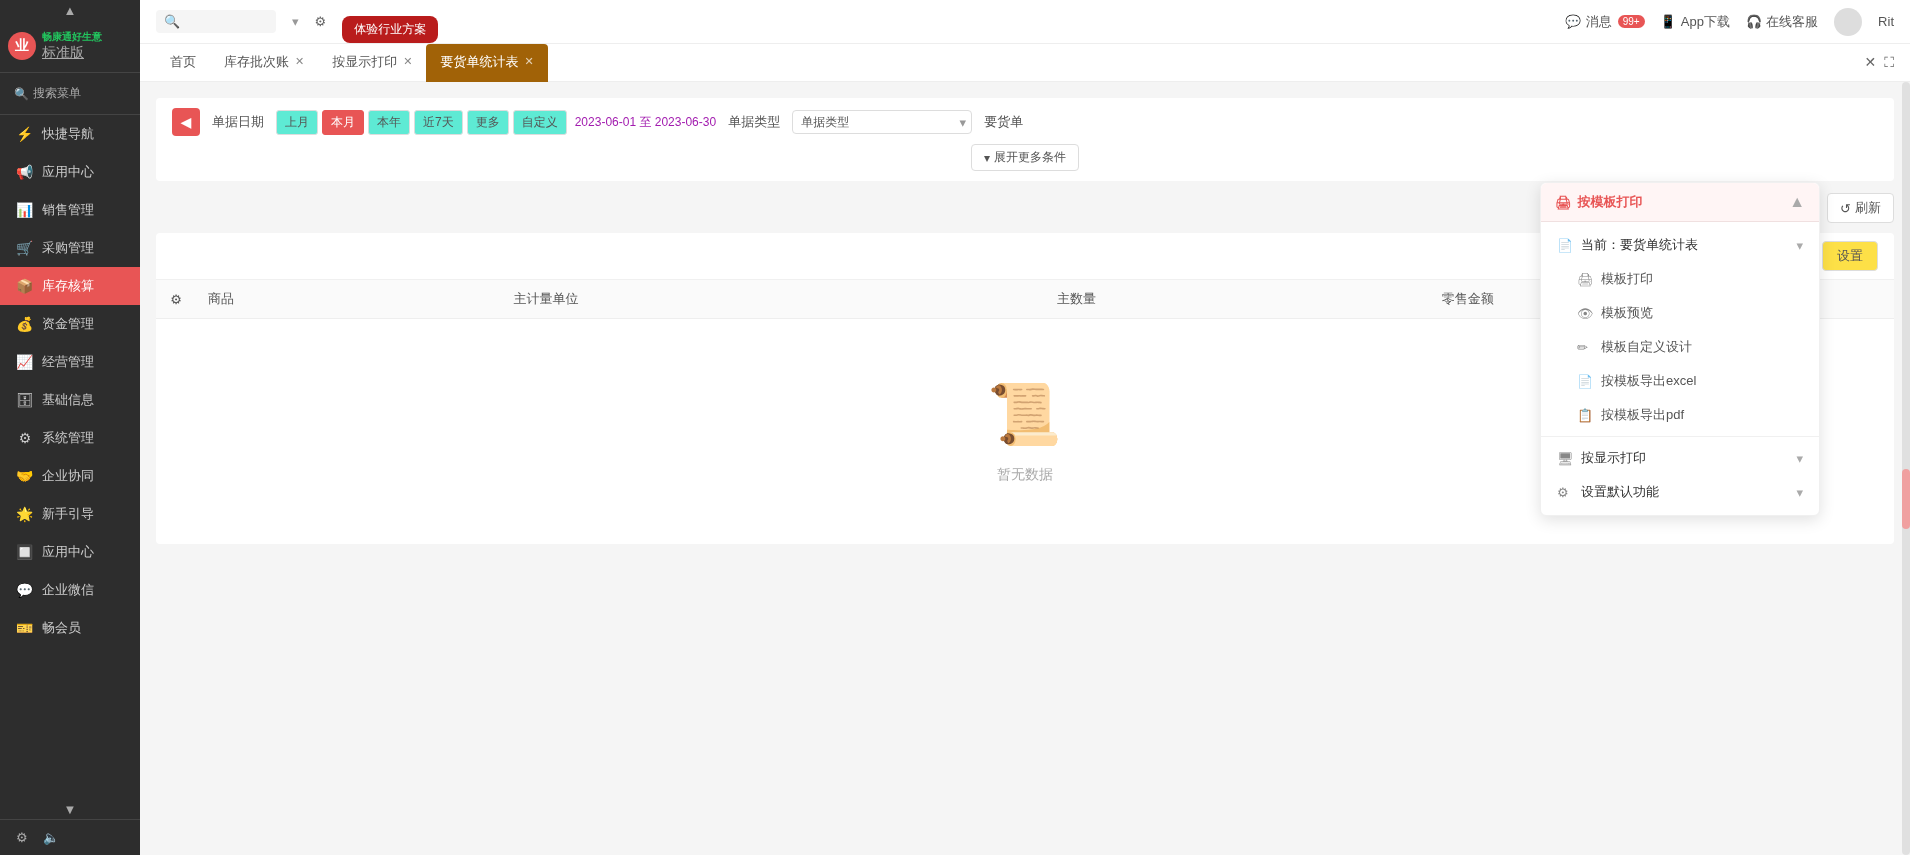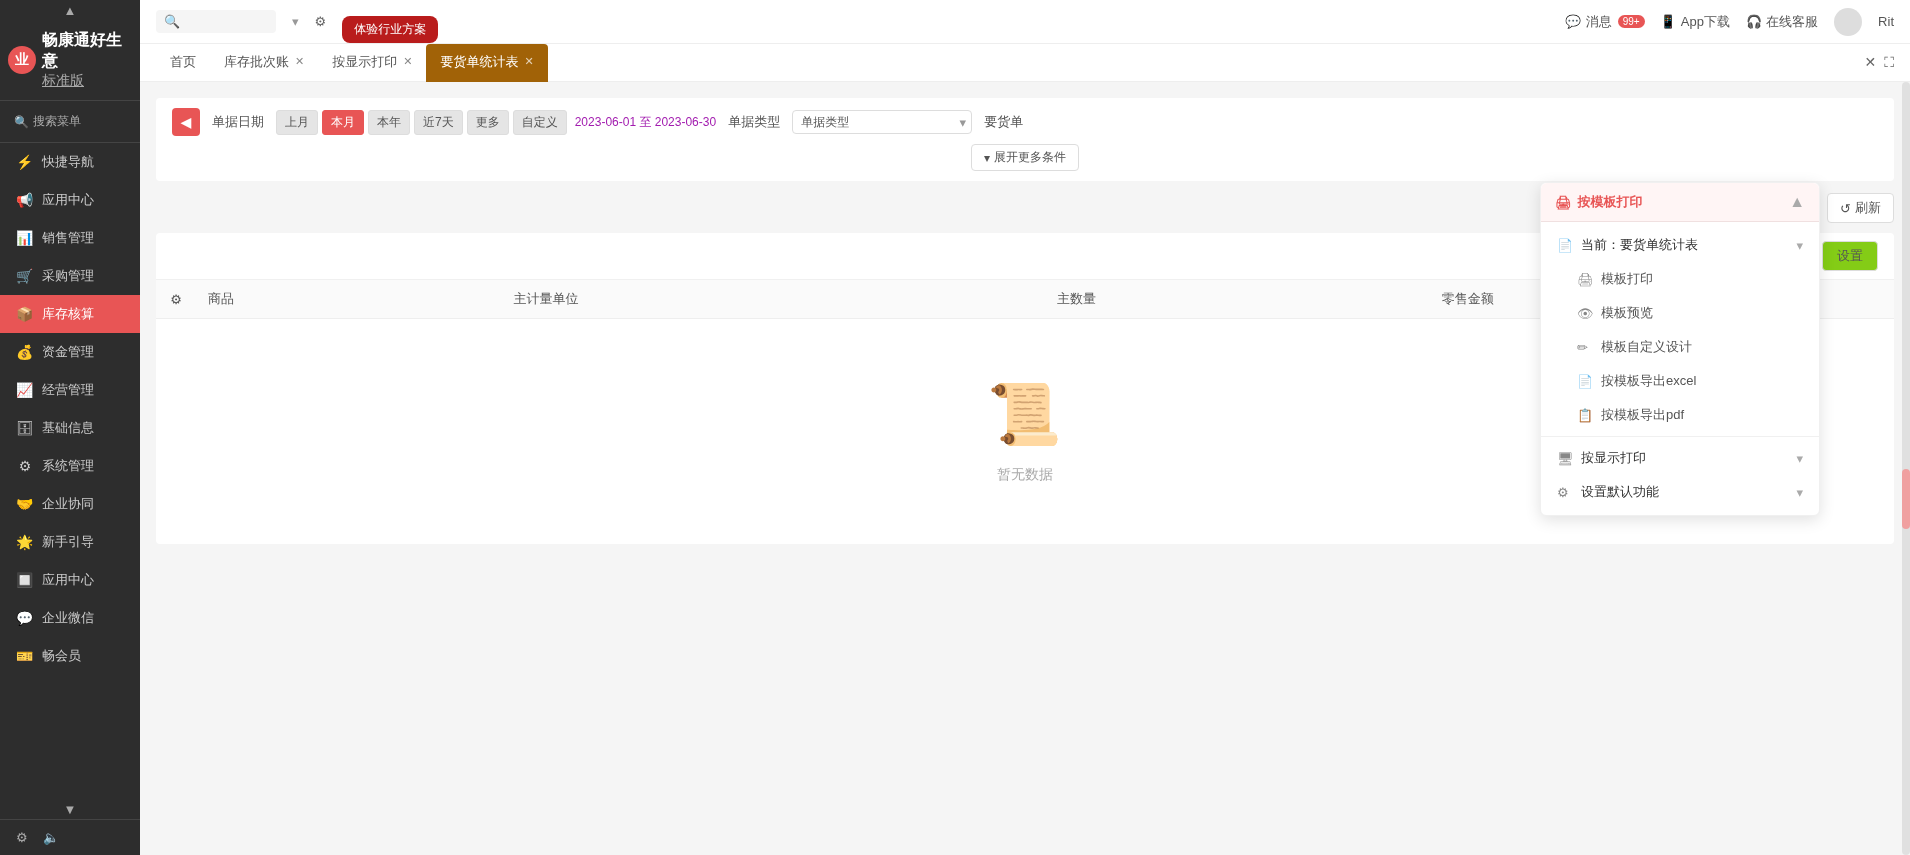--- a/index.html
+++ b/index.html
@@ -23,21 +23,21 @@
       gap: 6px;
     }
     .logo-icon {
       width: 28px; height: 28px;
       background: #e85555;
       border-radius: 50%;
       display: flex; align-items: center; justify-content: center;
       color: white; font-size: 14px; font-weight: bold; flex-shrink: 0;
     }
     .logo-text { display: flex; flex-direction: column; }
-    .logo-title { color: #ffffff; font-size: 16px; font-weight: bold; }
+    .logo-title { color: #22c55e; font-size: 10px; font-weight: bold; }
     .logo-subtitle { color: #aaa; font-size: 14px; text-decoration: underline; }
     .sidebar-search {
       padding: 8px;
       border-bottom: 1px solid #444;
     }
     .sidebar-search-btn {
       display: flex; align-items: center; gap: 4px;
       color: #aaa; cursor: pointer; padding: 4px 6px;
       border-radius: 4px;
       font-size: 12px;
@@ -180,21 +180,21 @@
     }
     .date-arrow {
       width: 28px; height: 28px; background: #e85555; color: #fff;
       border-radius: 4px; display: flex; align-items: center; justify-content: center;
       cursor: pointer; font-size: 14px;
     }
     .filter-label { color: #555; font-size: 13px; }
     .date-btns { display: flex; gap: 4px; align-items: center; }
     .date-btn {
       padding: 3px 8px; border-radius: 3px; font-size: 12px;
-      cursor: pointer; border: 1px solid #ddd; background: #e5e5e5; color: #555;
+      cursor: pointer; border: 1px solid #ddd; background: #5eead4; color: #555;
     }
     .date-btn.active { background: #e85555; color: #fff; border-color: #e85555; }
     .date-range { font-size: 12px; color: #a21caf; margin-left: 4px; }
     .filter-select {
       border: 1px solid #ddd; border-radius: 4px;
       padding: 4px 24px 4px 8px; font-size: 12px;
       background: #fff; color: #555; cursor: pointer;
       min-width: 180px; appearance: none;
       position: relative;
     }
@@ -210,21 +210,21 @@
     .table-header-bar {
       display: flex; align-items: center; padding: 8px 16px;
       border-bottom: 1px solid #f0f0f0;
     }
     .table-action-btns { margin-left: auto; display: flex; gap: 8px; }
     .action-btn {
       padding: 5px 14px; border-radius: 4px; font-size: 13px;
       cursor: pointer; border: 1px solid #ddd; background: #fff; color: #555;
     }
     .action-btn.primary { background: #e85555; color: #fff; border-color: #e85555; }
-    .action-btn.settings { background: #84cc16; color: #555; }
+    .action-btn.settings { background: #fde047; color: #555; }
 
     table { width: 100%; border-collapse: collapse; }
     thead tr { background: #fafafa; }
     th { padding: 10px 12px; text-align: left; font-size: 13px; color: #555; font-weight: normal; border-bottom: 1px solid #eee; white-space: nowrap; }
     .th-gear { width: 40px; text-align: center; }
 
     
     .empty-state {
       display: flex; flex-direction: column; align-items: center; justify-content: center;
       padding: 60px 20px;

